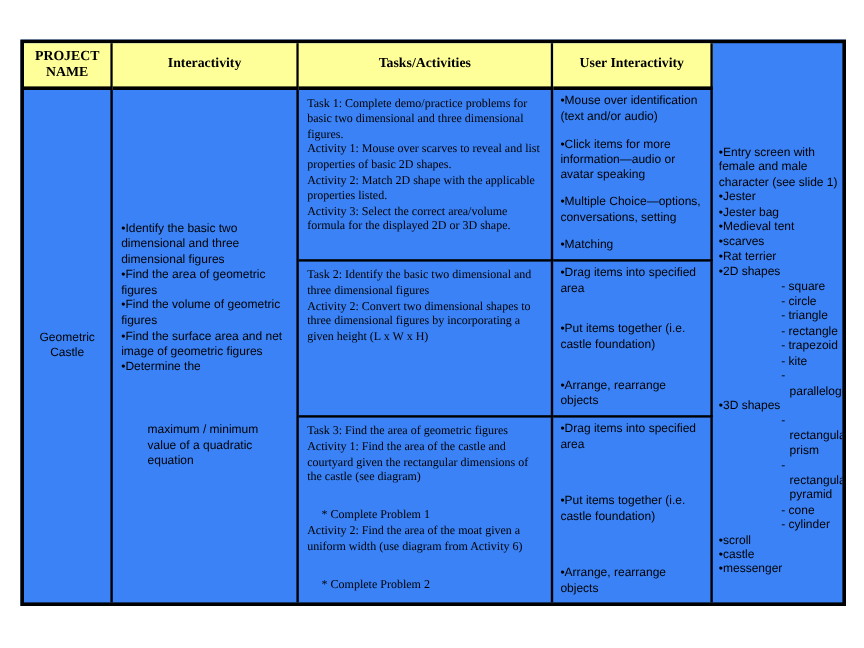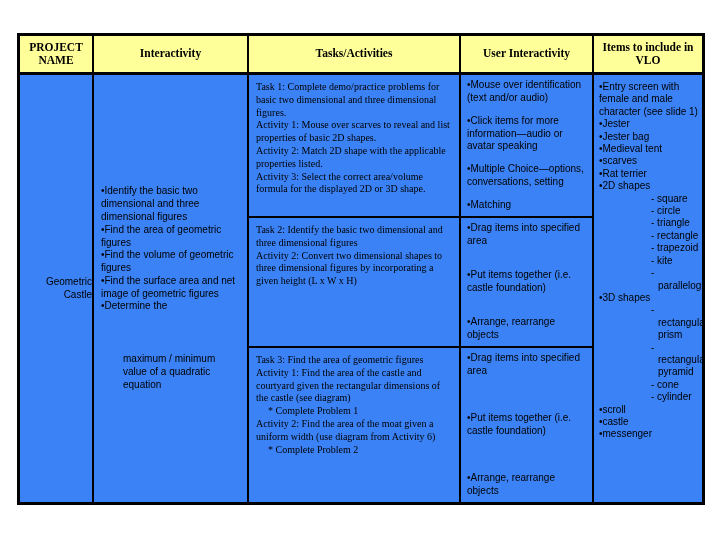--- a/index.html
+++ b/index.html
@@ -36,60 +36,57 @@
     font-weight:bold;
     font-size:11.5px;
     line-height:13.5px;
     display:flex;align-items:center;justify-content:center;
     text-align:center;
     padding:2px 4px;
   }
   .span-rows{grid-row:2 / span 3;}
   .cell-project{
     display:flex;align-items:center;justify-content:center;
-    text-align:right;
+    text-align:center;
   }
   .cell-competencies{
     display:flex;flex-direction:column;justify-content:center;
     padding:4px 6px 4px 7px;
   }
   .cell-task{padding:6px 6px 4px 7px;font-family:Liberation Serif, serif;}
   .cell-int{
     display:flex;flex-direction:column;justify-content:space-between;
     padding:4px 4px 4px 6px;
   }
   .cell-vlo{
     padding:6px 2px 4px 5px;
     line-height:12.4px;
   }
   .li{margin:0;}
   .cell-task .li{margin-bottom:0px;}
   .cell-competencies .ind1{padding-left:22px;margin-top:40px;}
-  .cell-task .ind1{padding-left:12px;}
+  .cell-task .ind1{padding-left:12px;margin-top:19px;}
   .cell-vlo .ind1{padding-left:59px;text-indent:-7px;}
 </style>
 </head>
 <body>
 
 <div class="table">
 
   <div class="cell hdr">
     <span>PROJECT NAME</span>
   </div>
   <div class="cell hdr">
     <span>Interactivity</span>
   </div>
   <div class="cell hdr">
     <span>Tasks/Activities</span>
   </div>
   <div class="cell hdr">
     <span>User Interactivity</span>
-  </div>
-  <div class="cell hdr last-col">
-    <span>Items to include in VLO</span>
   </div>
 
   <div class="cell cell-project span-rows last-row" style="grid-column:1;">
     <span>Geometric Castle</span>
   </div>
 
   <div class="cell cell-competencies span-rows last-row" style="grid-column:2;">
       <div class="li">•Identify the basic two dimensional and three dimensional figures</div>
       <div class="li">•Find the area of geometric figures</div>
       <div class="li">•Find the volume of geometric figures</div>
@@ -126,21 +123,21 @@
       <div class="li">•Drag items into specified area</div>
       <div class="li">•Put items together (i.e. castle foundation)</div>
       <div class="li">•Arrange, rearrange objects</div>
     </div>
   <div class="cell cell-int last-row" style="grid-column:4;grid-row:4;">
       <div class="li">•Drag items into specified area</div>
       <div class="li">•Put items together (i.e. castle foundation)</div>
       <div class="li">•Arrange, rearrange objects</div>
     </div>
 
-  <div class="cell cell-vlo span-rows last-col last-row" style="grid-column:5;">
+  <div class="cell cell-vlo span-rows last-col last-row" style="grid-column:5;margin-top:41px;">
       <div class="li">•Entry screen with female and male character (see slide 1)</div>
       <div class="li">•Jester</div>
       <div class="li">•Jester bag</div>
       <div class="li">•Medieval tent</div>
       <div class="li">•scarves</div>
       <div class="li">•Rat terrier</div>
       <div class="li">•2D shapes</div>
       <div class="li ind1">- square</div>
       <div class="li ind1">- circle</div>
       <div class="li ind1">- triangle</div>

